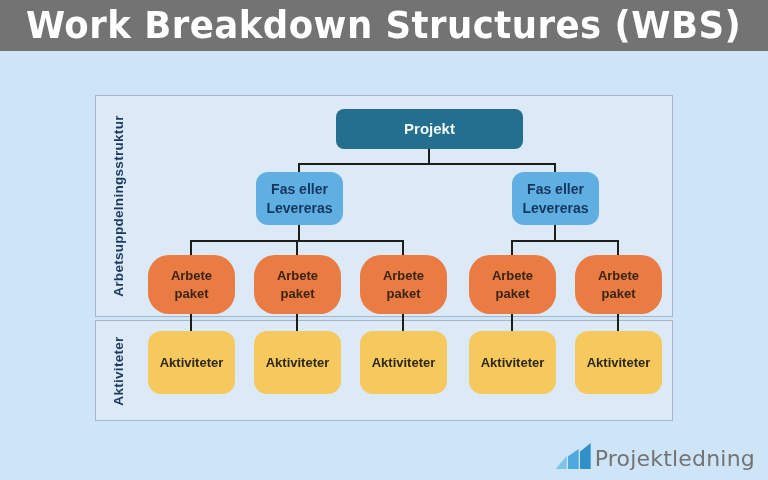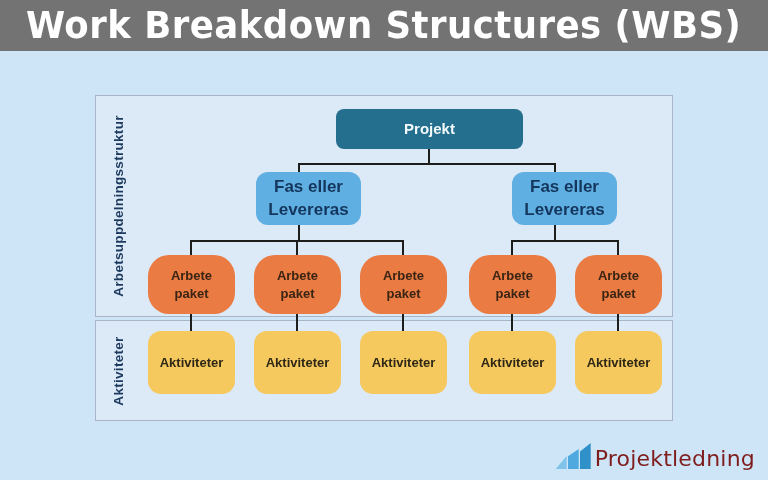--- a/index.html
+++ b/index.html
@@ -47,22 +47,22 @@
   .box{
     position:absolute;display:flex;align-items:center;justify-content:center;
     text-align:center;white-space:pre-line;box-sizing:border-box;
     font-weight:bold;line-height:1.35;
   }
   .box.project{
     left:336px;top:109px;width:187px;height:40px;
     background:#256F8E;color:#F3FAFC;border-radius:8px;font-size:15px;
   }
   .box.phase{
-    top:172px;width:105px;height:53px;
-    background:#5FAFE2;color:#14365C;border-radius:12px;font-size:17px;
+    top:172px;width:87px;height:53px;
+    background:#5FAFE2;color:#14365C;border-radius:12px;font-size:14px;
   }
   .box.wp{
     top:255px;width:87px;height:59px;
     background:#E97B43;color:#3A2413;border-radius:21px;font-size:13px;
   }
   .box.act{
     top:331px;width:87px;height:63px;
     background:#F6C95F;color:#2E2715;border-radius:13px;font-size:13px;
   }
   .p1{left:256px}.p2{left:512px}
@@ -73,21 +73,21 @@
   .brand{
     position:absolute;right:13px;bottom:9px;height:30px;
     display:flex;align-items:flex-end;
   }
   .brand .glyphs{display:flex;align-items:flex-end;margin-right:4px;margin-bottom:2px;}
   .brand .glyphs i{display:block;width:11px;margin-left:1px;}
   .brand .g1{height:13px;background:#7FC3EA;clip-path:polygon(0 100%,100% 0,100% 100%);}
   .brand .g2{height:20px;background:#4FA9DE;clip-path:polygon(0 38%,100% 0,100% 100%,0 100%);}
   .brand .g3{height:26px;background:#2F91C8;clip-path:polygon(0 34%,100% 0,100% 100%,0 100%);}
   .brand .name{
-    font-size:22px;font-weight:500;color:#7f1d1d;letter-spacing:0.2px;
+    font-size:22px;font-weight:500;color:#737373;letter-spacing:0.2px;
     font-family:"DejaVu Sans","Liberation Sans",sans-serif;line-height:1.1;
   }
 </style>
 </head>
 <body>
 
 <div id="stage">
 
   <div class="header">
     <h1>Work Breakdown Structures (WBS)</h1>

